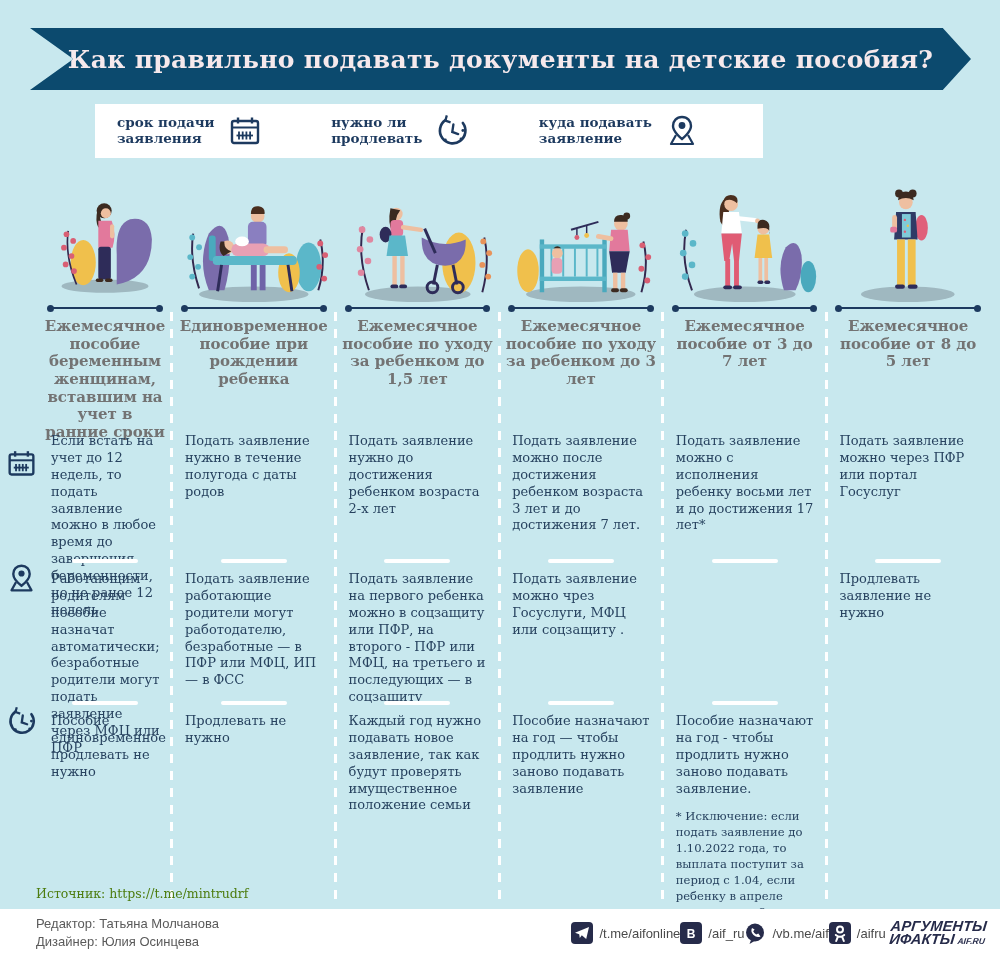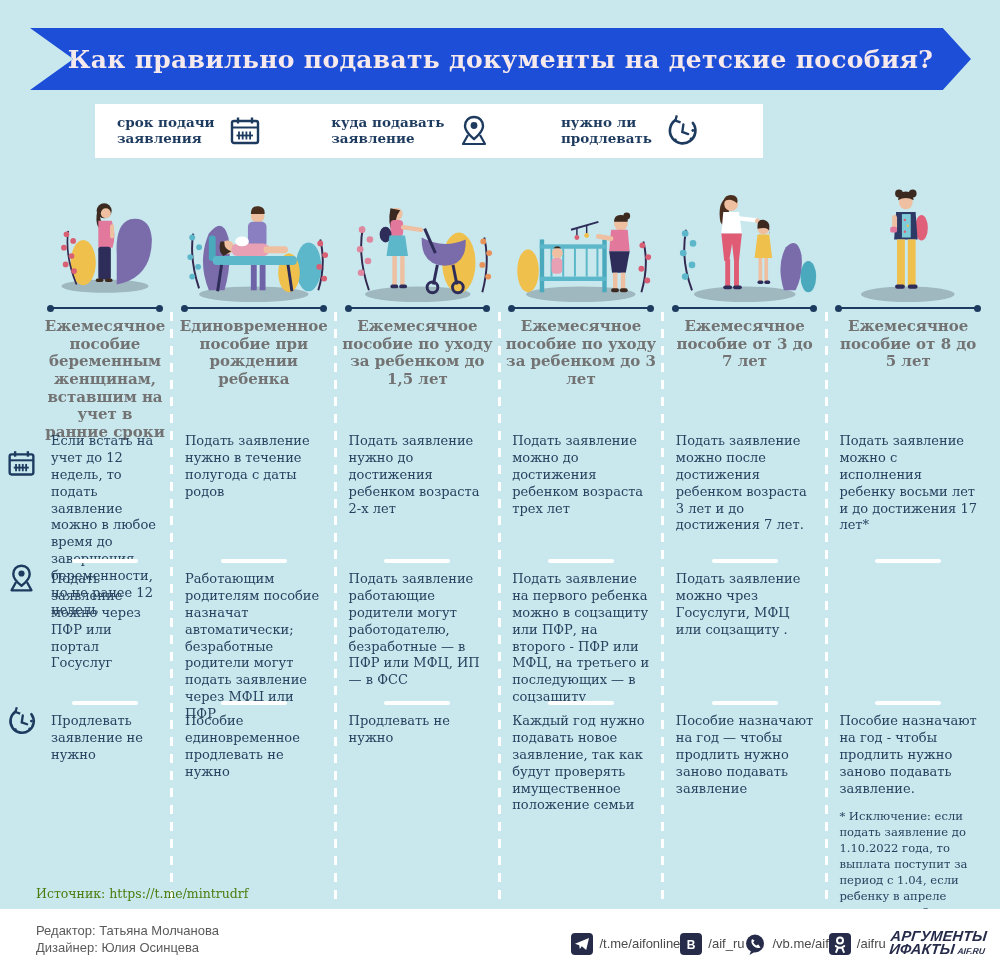--- a/index.html
+++ b/index.html
@@ -1,20 +1,20 @@
 <!DOCTYPE html>
 <html lang="ru"><head>
 <meta charset="utf-8">
 <style>
   html,body{margin:0;padding:0;}
   body{width:1000px;height:957px;overflow:hidden;}
   .page{position:relative;width:1000px;height:957px;background:#c8e8ee;font-family:"DejaVu Serif",serif;color:#21395c;}
 
   
-  .ribbon{position:absolute;left:30px;top:28px;width:941px;height:62px;background:#1d4ed8;
+  .ribbon{position:absolute;left:30px;top:28px;width:941px;height:62px;background:#0c4a6e;
     clip-path:polygon(0 0,97% 0,100% 50%,97% 100%,0 100%,4.6% 50%);
     display:flex;align-items:center;justify-content:center;}
   .ribbon h1{margin:0;font-size:25px;font-weight:bold;color:#f6e9ec;letter-spacing:.3px;text-align:center;}
 
   
   .legendbar{position:absolute;left:95px;top:104px;width:668px;height:54px;background:#ffffff;
     display:flex;align-items:center;justify-content:space-between;padding:0 64px 0 22px;box-sizing:border-box;}
   .legend-item{display:flex;align-items:center;gap:13px;}
   .legend-label{font-size:13.5px;font-weight:bold;line-height:1.15;white-space:pre-line;color:#1d3a5f;}
   .licon{width:34px;height:34px;color:#1d3a5f;flex:0 0 auto;}
@@ -45,21 +45,21 @@
   .topline::before{left:-3px;} .topline::after{right:-3px;}
   .col-title{margin:0;font-size:15px;font-weight:bold;line-height:1.18;color:#737373;}
   .body-cell{padding:5px 12px 0 13px;}
   .body-cell p{margin:0;font-size:13px;line-height:1.3;color:#27425f;}
   .sep{position:absolute;bottom:3px;left:50%;transform:translateX(-50%);width:66px;height:4px;background:#ffffff;border-radius:2px;}
   .footnote{margin-top:12px !important;font-size:11.6px !important;line-height:1.38 !important;}
 
   
   .source{position:absolute;left:36px;top:886px;font-size:12.5px;color:#4d7c0f;}
   footer{position:absolute;left:0;bottom:0;width:1000px;height:48px;background:#ffffff;
-    display:flex;align-items:flex-end;font-family:"Liberation Sans",sans-serif;}
+    display:flex;align-items:center;font-family:"Liberation Sans",sans-serif;}
   .credits{margin-left:36px;font-size:13px;line-height:1.35;color:#5a5a5a;}
   .credits p{margin:0;}
   .socials{margin-left:auto;display:flex;align-items:center;margin-right:14px;}
   .soc{display:flex;align-items:center;gap:6px;}
   .soc-icon{width:22px;height:22px;flex:0 0 auto;}
   .soc-icon svg{width:100%;height:100%;display:block;}
   .handle{font-size:13px;color:#4a4a4a;}
   .aif-logo{color:#262b4a;font-weight:bold;font-style:italic;transform:skewX(-6deg);
     text-align:left;line-height:.92;font-size:14.5px;letter-spacing:.2px;margin-left:4px;}
   .aif-logo .l2{display:flex;align-items:baseline;gap:3px;}
@@ -88,41 +88,41 @@
               <line x1="11" y1="17.5" x2="11" y2="25.5"></line>
               <line x1="14.7" y1="17.5" x2="14.7" y2="25.5"></line>
               <line x1="18.4" y1="17.5" x2="18.4" y2="25.5"></line>
               <line x1="22.1" y1="17.5" x2="22.1" y2="25.5"></line>
               <line x1="8.5" y1="21.5" x2="25" y2="21.5"></line>
             </g>
           </svg>
       </span>
     </div>
     <div class="legend-item">
-      <span class="legend-label">куда подавать
-заявление</span>
-      <span class="licon">
-        <svg viewBox="0 0 34 34">
-            <path d="M17 3 C11.5 3 8 7 8 12 C8 18 17 25 17 25 C17 25 26 18 26 12 C26 7 22.5 3 17 3 Z" fill="none" stroke="currentColor" stroke-width="2.4"></path>
-            <circle cx="17" cy="11.5" r="3.4" fill="currentColor"></circle>
-            <path d="M11 21 L6 30 L28 30 L23 21" fill="none" stroke="currentColor" stroke-width="2.2" stroke-linejoin="round"></path>
-          </svg>
-      </span>
-    </div>
-    <div class="legend-item">
       <span class="legend-label">нужно ли
 продлевать</span>
       <span class="licon">
         <svg viewBox="0 0 36 36">
             <path d="M11 6.5 A13.5 13.5 0 1 0 29.5 9.5" fill="none" stroke="currentColor" stroke-width="2.8" stroke-linecap="round"></path>
             <path d="M12.5 1.5 L11 7 L16.5 8.8" fill="none" stroke="currentColor" stroke-width="2.4" stroke-linejoin="round"></path>
             <path d="M19.5 11 L18.3 19 L24.5 21.2" fill="none" stroke="currentColor" stroke-width="2.5" stroke-linecap="round"></path>
             <circle cx="27.5" cy="26.5" r="1.5" fill="currentColor"></circle>
             <circle cx="11" cy="27.5" r="1.5" fill="currentColor"></circle>
             <circle cx="29.5" cy="17.5" r="1.5" fill="currentColor"></circle>
+          </svg>
+      </span>
+    </div>
+    <div class="legend-item">
+      <span class="legend-label">куда подавать
+заявление</span>
+      <span class="licon">
+        <svg viewBox="0 0 34 34">
+            <path d="M17 3 C11.5 3 8 7 8 12 C8 18 17 25 17 25 C17 25 26 18 26 12 C26 7 22.5 3 17 3 Z" fill="none" stroke="currentColor" stroke-width="2.4"></path>
+            <circle cx="17" cy="11.5" r="3.4" fill="currentColor"></circle>
+            <path d="M11 21 L6 30 L28 30 L23 21" fill="none" stroke="currentColor" stroke-width="2.2" stroke-linejoin="round"></path>
           </svg>
       </span>
     </div>
   </div>
 
   <div class="vdash vd1"></div>
   <div class="vdash vd2"></div>
   <div class="vdash vd3"></div>
   <div class="vdash vd4"></div>
   <div class="vdash vd5"></div>
@@ -388,24 +388,20 @@
       </div>
     <div class="cell body-cell">
         <p>Подать заявление нужно в течение полугода с даты родов</p>
         <span class="sep"></span>
       </div>
     <div class="cell body-cell">
         <p>Подать заявление нужно до достижения ребенком возраста 2-х лет</p>
         <span class="sep"></span>
       </div>
     <div class="cell body-cell">
-        <p>Подать заявление можно до достижения ребенком возраста трех лет</p>
-        <span class="sep"></span>
-      </div>
-    <div class="cell body-cell">
         <p>Подать заявление можно после достижения ребенком возраста 3 лет и до достижения 7 лет.</p>
         <span class="sep"></span>
       </div>
     <div class="cell body-cell">
         <p>Подать заявление можно с исполнения ребенку восьми лет и до достижения 17 лет*</p>
         <span class="sep"></span>
       </div>
 
     <div class="cell body-cell">
         <p>Подать заявление можно через ПФР или портал Госуслуг</p>

